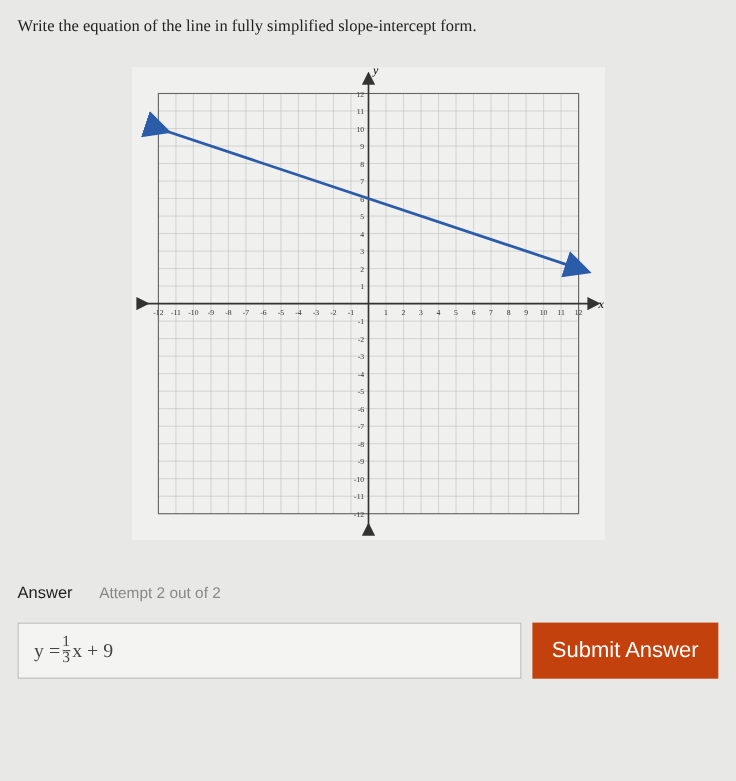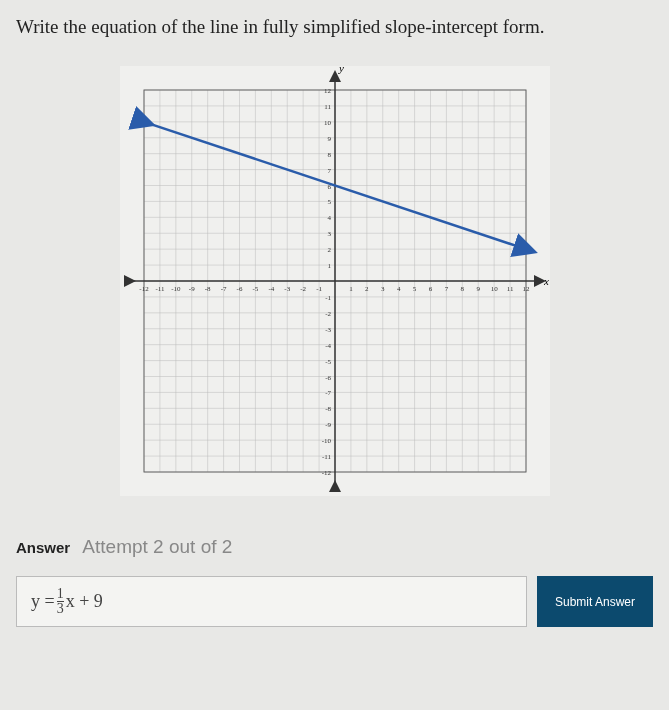--- a/index.html
+++ b/index.html
@@ -4,47 +4,47 @@
 <style>
 * { box-sizing: border-box; margin: 0; padding: 0; }
 body {
   font-family: Georgia, 'Times New Roman', serif;
   background: #e8e8e6;
   width: 669px;
   height: 710px;
   padding: 16px;
 }
 .question {
-  font-size: 19px;
+  font-size: 15px;
   color: #222;
   margin-bottom: 28px;
 }
 .chart-wrap {
   display: flex;
   justify-content: center;
   margin-bottom: 40px;
 }
 svg.graph {
   background: #f0f0ee;
 }
 .answer-section {
   margin-top: 24px;
 }
 .answer-label {
   font-family: Arial, sans-serif;
   font-size: 15px;
 }
 .answer-label .bold {
-  font-weight: bold;
+  font-weight: normal;
   color: #222;
 }
 .answer-label .attempt {
   color: #888;
-  margin-left: 8px;
-  font-size: 19px;
+  margin-left: 20px;
+  font-size: 14px;
 }
 .answer-row {
   display: flex;
   align-items: stretch;
   margin-top: 18px;
   gap: 10px;
 }
 .answer-box {
   flex: 1;
   border: 1px solid #bbb;
@@ -60,26 +60,26 @@
   display: inline-flex;
   flex-direction: column;
   align-items: center;
   vertical-align: middle;
   margin: 0 2px;
   line-height: 1;
 }
 .frac .num { font-size: 14px; }
 .frac .den { font-size: 14px; border-top: 1px solid #444; }
 .submit-btn {
-  background: #0c4a6e;
+  background: #c2410c;
   color: #fff;
   border: none;
   padding: 0 18px;
   font-family: Arial, sans-serif;
-  font-size: 12px;
+  font-size: 20px;
   cursor: pointer;
   display: flex;
   align-items: center;
 }
 </style>
 </head>
 <body>
 
 <div class="question">Write the equation of the line in fully simplified slope-intercept form.</div>
 

